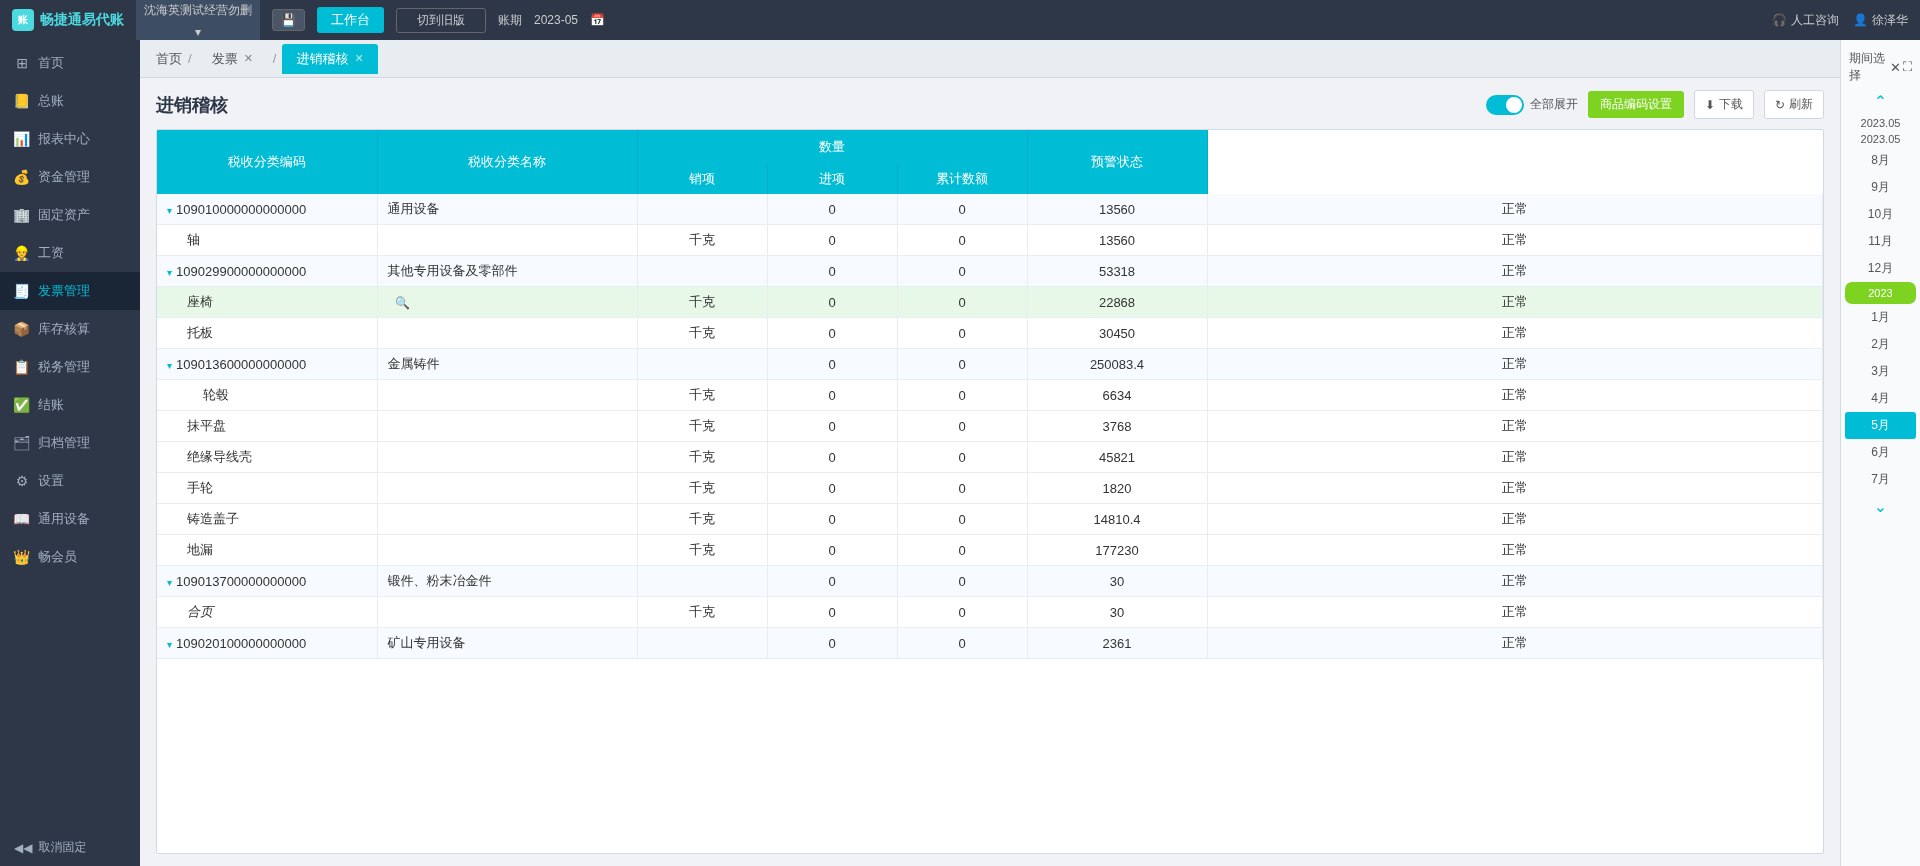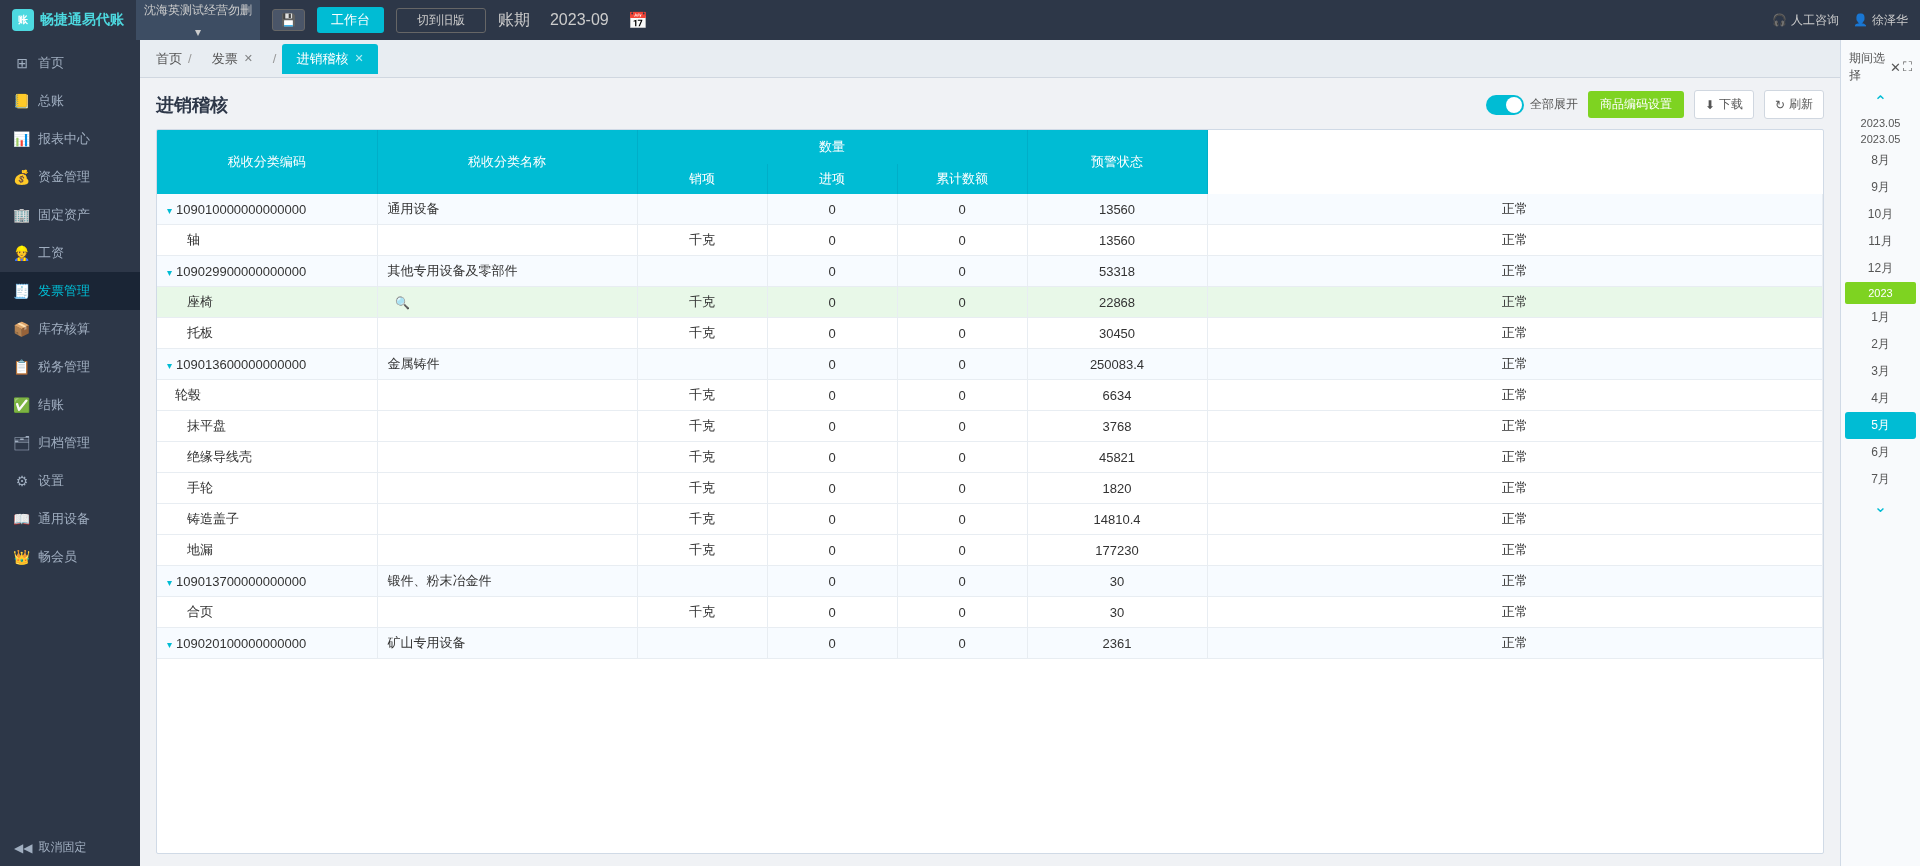--- a/index.html
+++ b/index.html
@@ -65,24 +65,24 @@
       background: transparent;
       border: 1px solid #666;
       color: #ccc;
       padding: 3px 20px;
       border-radius: 3px;
       cursor: pointer;
       font-size: 12px;
     }
     .period-area {
       color: #ccc;
-      font-size: 16px;
-      display: flex;
-      align-items: center;
-      gap: 20px;
+      font-size: 12px;
+      display: flex;
+      align-items: center;
+      gap: 12px;
     }
     .top-bar-right {
       margin-left: auto;
       display: flex;
       align-items: center;
       gap: 14px;
       color: #ccc;
       font-size: 12px;
     }
     .help-btn {
@@ -344,21 +344,21 @@
     }
     .month-item.active {
       background: #00bcd4;
       color: white;
       border-radius: 3px;
       margin: 0 4px;
     }
     .month-item.year-marker {
       background: #7ed321;
       color: white;
-      border-radius: 2px;
+      border-radius: 7px;
       margin: 0 4px;
       font-size: 11px;
     }
     .panel-arrow {
       text-align: center;
       color: #00bcd4;
       font-size: 16px;
       cursor: pointer;
       padding: 4px;
     }
@@ -373,21 +373,21 @@
   </div>
   <div class="company-selector">
     <span>沈海英测试经营勿删</span>
     <span>▾</span>
   </div>
   <button class="save-btn">💾</button>
   <button class="workbench-btn">工作台</button>
   <button class="old-version-btn">切到旧版</button>
   <div class="period-area">
     <span>账期</span>
-    <span>2023-09</span>
+    <span>2023-05</span>
     <span>📅</span>
   </div>
   <div class="top-bar-right">
     <div class="help-btn">
       <span>🎧</span>
       <span>人工咨询</span>
     </div>
     <div class="user-area">
       <span>👤</span>
       <span>徐泽华</span>
@@ -561,21 +561,21 @@
               <tr class="group-row">
                 <td><span class="expand-icon">▾</span>109013600000000000</td>
                 <td>金属铸件</td>
                 <td></td>
                 <td>0</td>
                 <td>0</td>
                 <td>250083.4</td>
                 <td>正常</td>
               </tr>
               <tr>
-                <td style="padding-left: 18px;">轮毂</td>
+                <td style="padding-left: 46px;">轮毂</td>
                 <td></td>
                 <td>千克</td>
                 <td>0</td>
                 <td>0</td>
                 <td>6634</td>
                 <td>正常</td>
               </tr>
               <tr>
                 <td style="padding-left: 30px;">抹平盘</td>
                 <td></td>
@@ -624,21 +624,21 @@
               <tr class="group-row">
                 <td><span class="expand-icon">▾</span>109013700000000000</td>
                 <td>锻件、粉末冶金件</td>
                 <td></td>
                 <td>0</td>
                 <td>0</td>
                 <td>30</td>
                 <td>正常</td>
               </tr>
               <tr>
-                <td style="padding-left: 30px;">合页</td>
+                <td style="padding-left: 30px; font-style: italic;">合页</td>
                 <td></td>
                 <td>千克</td>
                 <td>0</td>
                 <td>0</td>
                 <td>30</td>
                 <td>正常</td>
               </tr>
               <tr class="group-row">
                 <td><span class="expand-icon">▾</span>109020100000000000</td>
                 <td>矿山专用设备</td>

